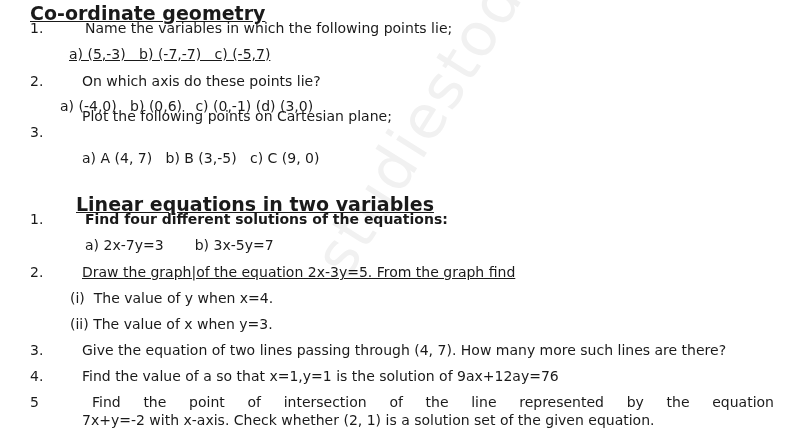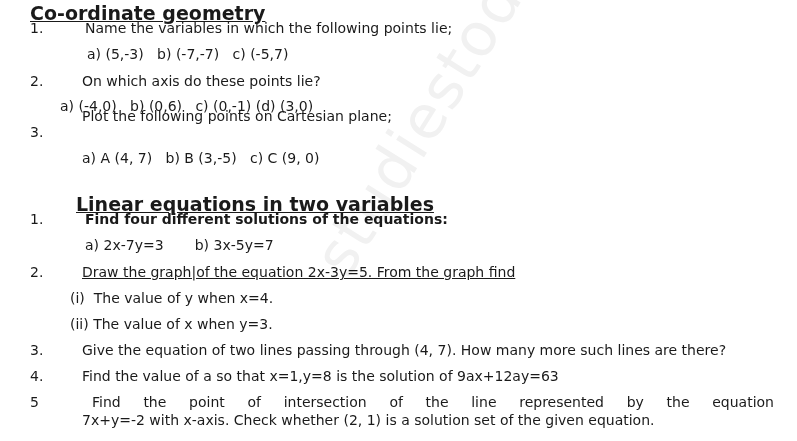--- a/index.html
+++ b/index.html
@@ -21,21 +21,21 @@
   </style>
 </head>
 <body>
 
 <div class="watermark">studiestoday.com</div>
 
 <div class="abs heading" style="left:30px; top:2px;">Co-ordinate geometry</div>
 
 <div class="abs num" style="top:20px;">1.</div>
 <div class="abs" style="left:85px; top:20px;">Name the variables in which the following points lie;</div>
-<div class="abs" style="left:87px; top:46px; white-space:pre;">a) (5,-3)   b) (-7,-7)   c) (-5,7)</div>
+<div class="abs" style="left:69px; top:46px; white-space:pre;text-decoration:underline;">a) (5,-3)   b) (-7,-7)   c) (-5,7)</div>
 
 <div class="abs num" style="top:73px;">2.</div>
 <div class="abs" style="left:82px; top:73px;">On which axis do these points lie?</div>
 <div class="abs" style="left:60px; top:98px; white-space:pre;">a) (-4,0)   b) (0,6)   c) (0,-1) (d) (3,0)</div>
 
 <div class="abs num" style="top:124px;">3.</div>
 <div class="abs" style="left:82px; top:108px;">Plot the following points on Cartesian plane;</div>
 <div class="abs" style="left:82px; top:150px; white-space:pre;text-align:right;">a) A (4, 7)   b) B (3,-5)   c) C (9, 0)</div>
 
 <div class="abs heading" style="left:76px; top:193px;">Linear equations in two variables</div>
@@ -46,21 +46,21 @@
 
 <div class="abs num" style="top:264px;">2.</div>
 <div class="abs" style="left:82px; top:264px;text-decoration:underline;">Draw the graph|of the equation 2x-3y=5. From the graph find</div>
 <div class="abs" style="left:70px; top:290px; white-space:pre;">(i)  The value of y when x=4.</div>
 <div class="abs" style="left:70px; top:316px; white-space:pre;text-align:right;">(ii) The value of x when y=3.</div>
 
 <div class="abs num" style="top:342px;">3.</div>
 <div class="abs" style="left:82px; top:342px;">Give the equation of two lines passing through (4, 7). How many more such lines are there?</div>
 
 <div class="abs num" style="top:368px;">4.</div>
-<div class="abs" style="left:82px; top:368px;">Find the value of a so that x=1,y=8 is the solution of 9ax+12ay=63</div>
+<div class="abs" style="left:82px; top:368px;">Find the value of a so that x=1,y=1 is the solution of 9ax+12ay=76</div>
 
 <div class="abs num" style="top:394px;">5</div>
 <div class="abs justify-line" style="left:92px; top:394px;">
   <span>Find</span>
   <span>the</span>
   <span>point</span>
   <span>of</span>
   <span>intersection</span>
   <span>of</span>
   <span>the</span>

